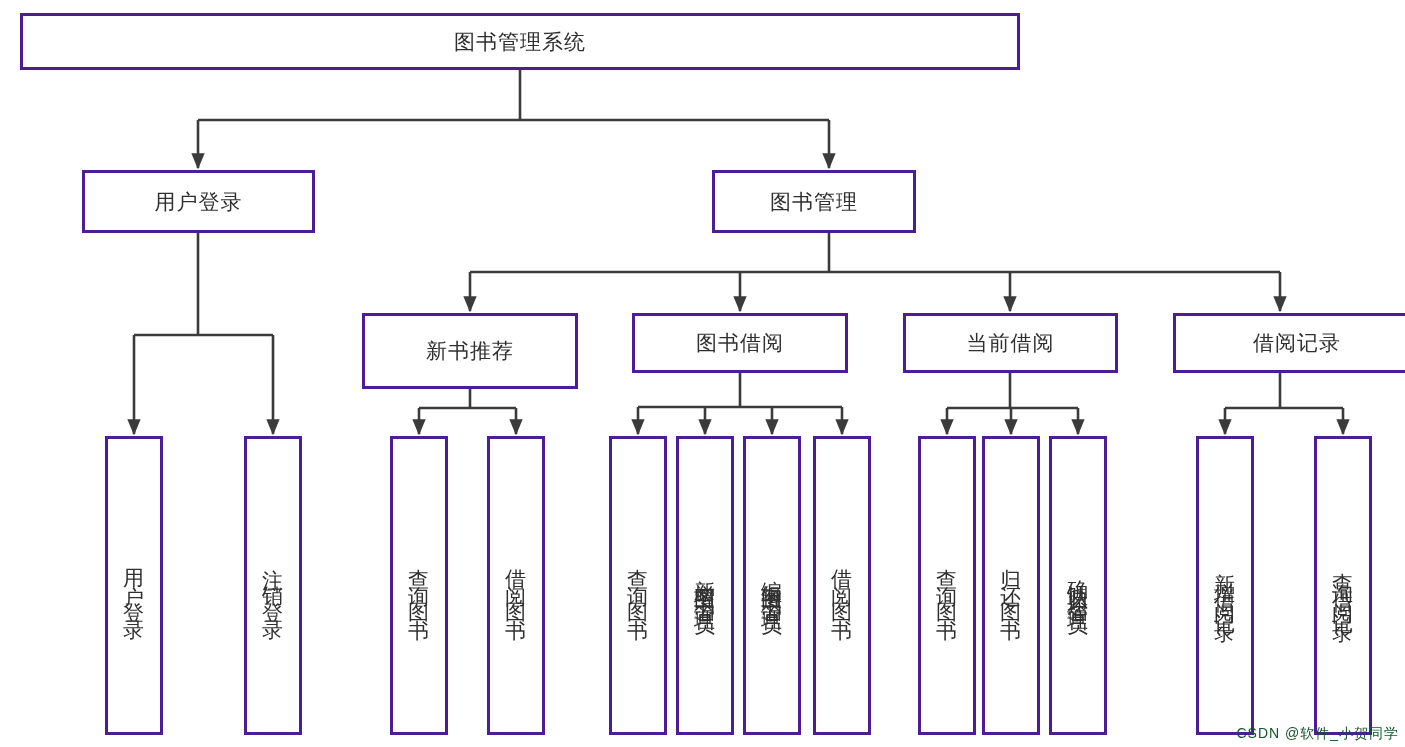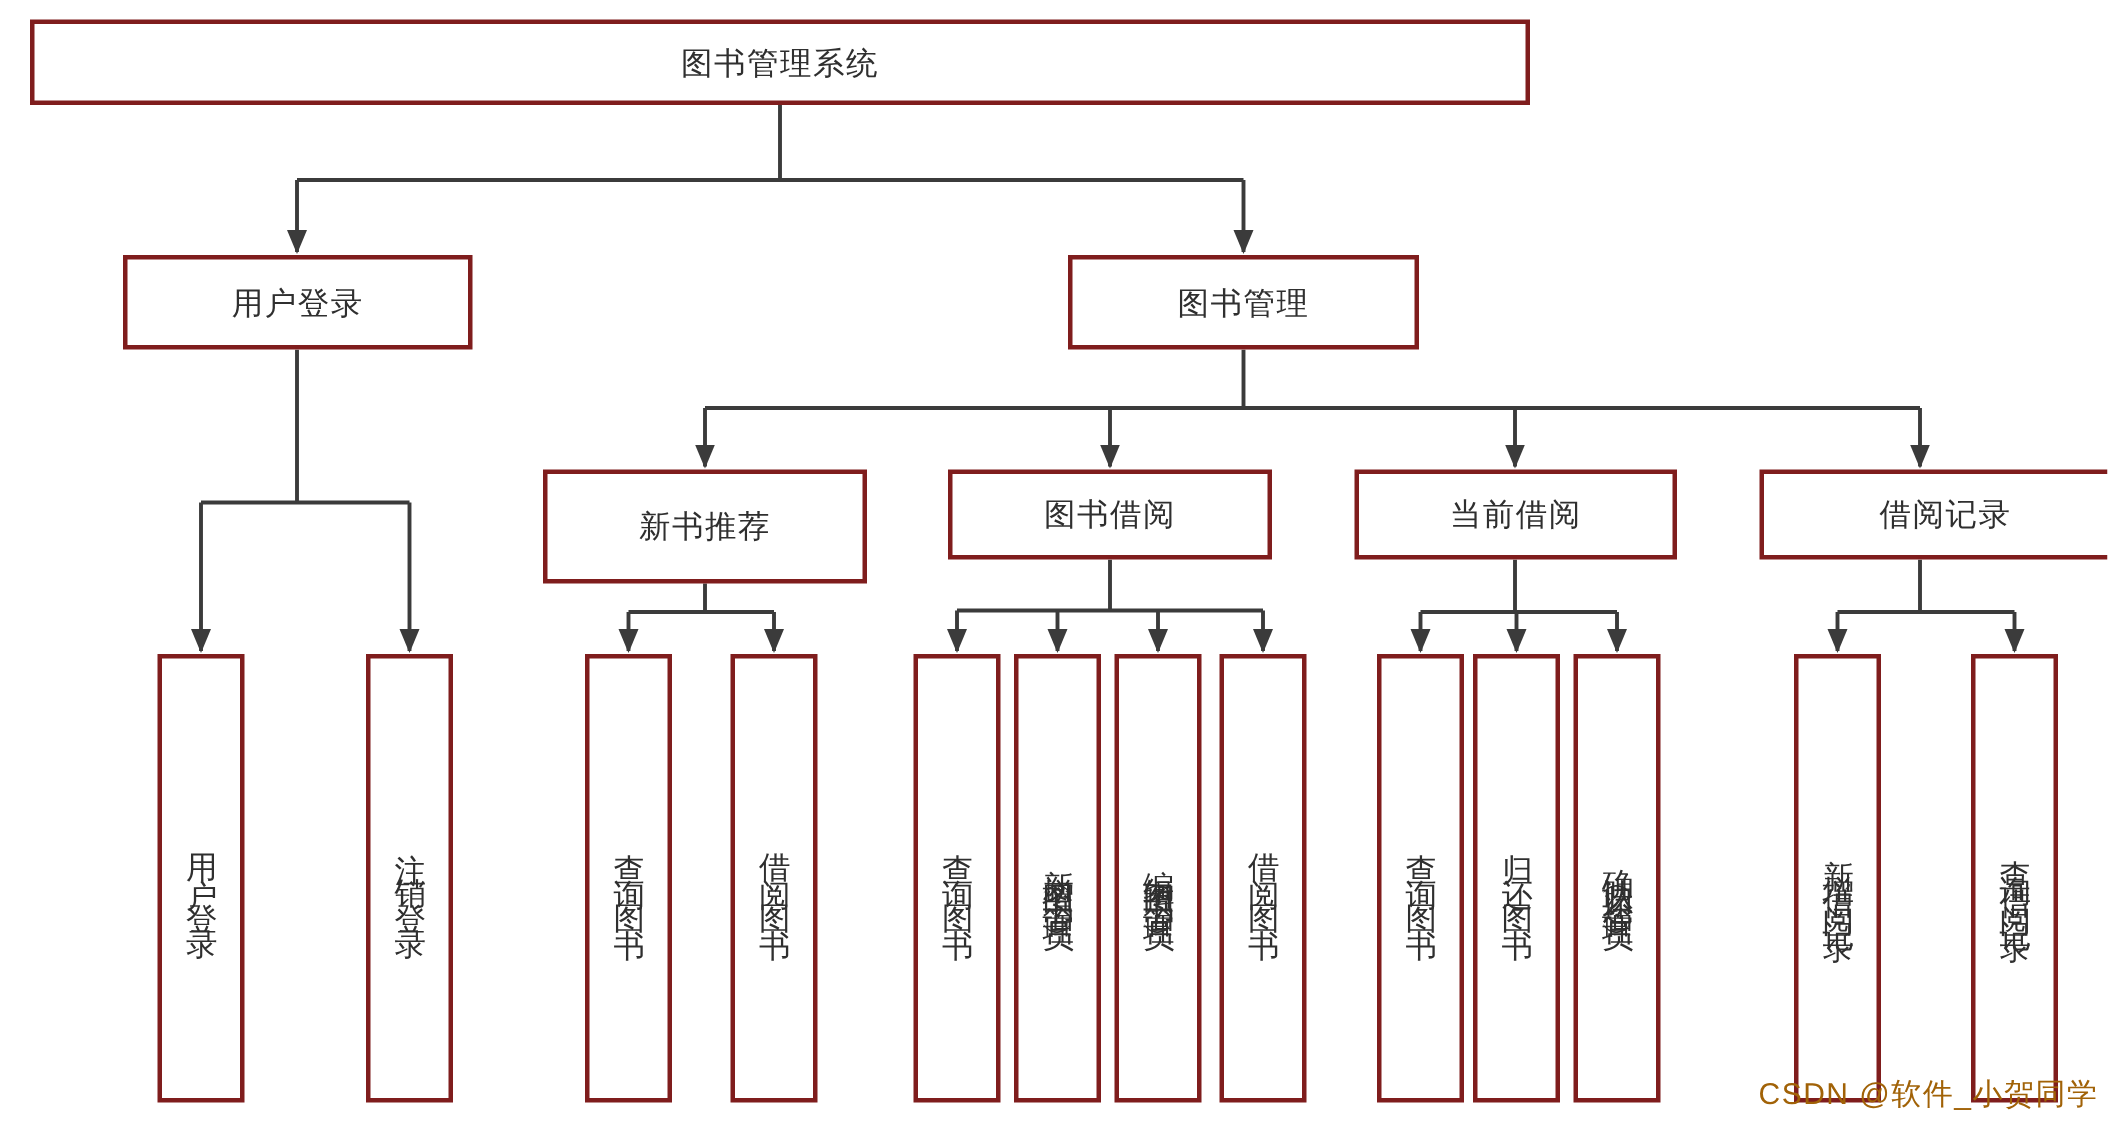--- a/index.html
+++ b/index.html
@@ -3,34 +3,34 @@
 <meta charset="utf-8">
 <style>
   html,body { margin:0; padding:0; background:#ffffff; }
   .canvas {
     position:relative; width:1405px; height:747px; background:#ffffff;
     font-family:"Liberation Sans","DejaVu Sans",sans-serif; overflow:hidden;
   }
   .connectors { position:absolute; left:0; top:0; width:1405px; height:747px; }
   .connectors path.ln { stroke:#3b3b3b; stroke-width:2.6; fill:none; }
   .node {
-    position:absolute; background:#ffffff; border:3px solid #7f1d1d;
+    position:absolute; background:#ffffff; border:3px solid #4c1d95;
     box-sizing:border-box; display:flex; align-items:center; justify-content:center;
     color:#2f2f2f;
   }
   .node.h { font-size:21px; letter-spacing:1px; }
   .node.v { width:58px; height:299px; }
   .node.v .lbl {
     writing-mode:vertical-rl; font-size:21px; line-height:1; white-space:nowrap;
   }
   .sp-lg .lbl { letter-spacing:17px; }
   .sp-md .lbl { letter-spacing:10px; }
   .sp-sm .lbl { letter-spacing:5px; }
   .watermark {
-    position:absolute; right:6px; bottom:4px; font-size:20px; color:#a16207;
+    position:absolute; right:6px; bottom:4px; font-size:14px; color:#14532d;
     letter-spacing:1px; white-space:nowrap;
   }
 </style>
 </head>
 <body>
 
 <div class="canvas">
 
   <svg class="connectors" width="1405" height="747" viewBox="0 0 1405 747" xmlns="http://www.w3.org/2000/svg">
     <defs>
@@ -80,21 +80,21 @@
     <path class="ln" d="M1343 408 V434" marker-end="url(#arw)"></path>
   </svg>
 
   <div class="node h" style="left:20px; top:13px; width:1000px; height:57px;">
     <span class="lbl">图书管理系统</span>
   </div>
 
   <div class="node h" style="left:82px; top:170px; width:233px; height:63px;">
     <span class="lbl">用户登录</span>
   </div>
-  <div class="node h" style="left:712px; top:170px; width:234px; height:63px;">
+  <div class="node h" style="left:712px; top:170px; width:204px; height:63px;">
     <span class="lbl">图书管理</span>
   </div>
 
   <div class="node h" style="left:362px; top:313px; width:216px; height:76px;">
     <span class="lbl">新书推荐</span>
   </div>
   <div class="node h" style="left:903px; top:313px; width:215px; height:60px;">
     <span class="lbl">当前借阅</span>
   </div>
   <div class="node h" style="left:632px; top:313px; width:216px; height:60px;">

